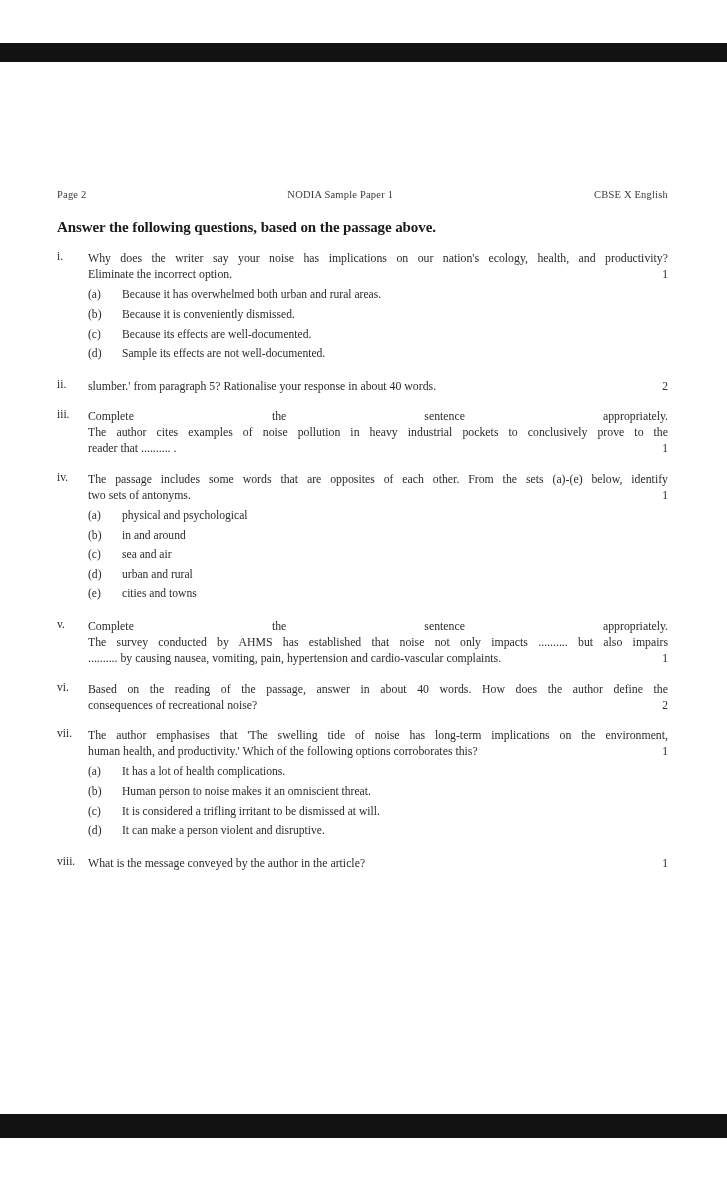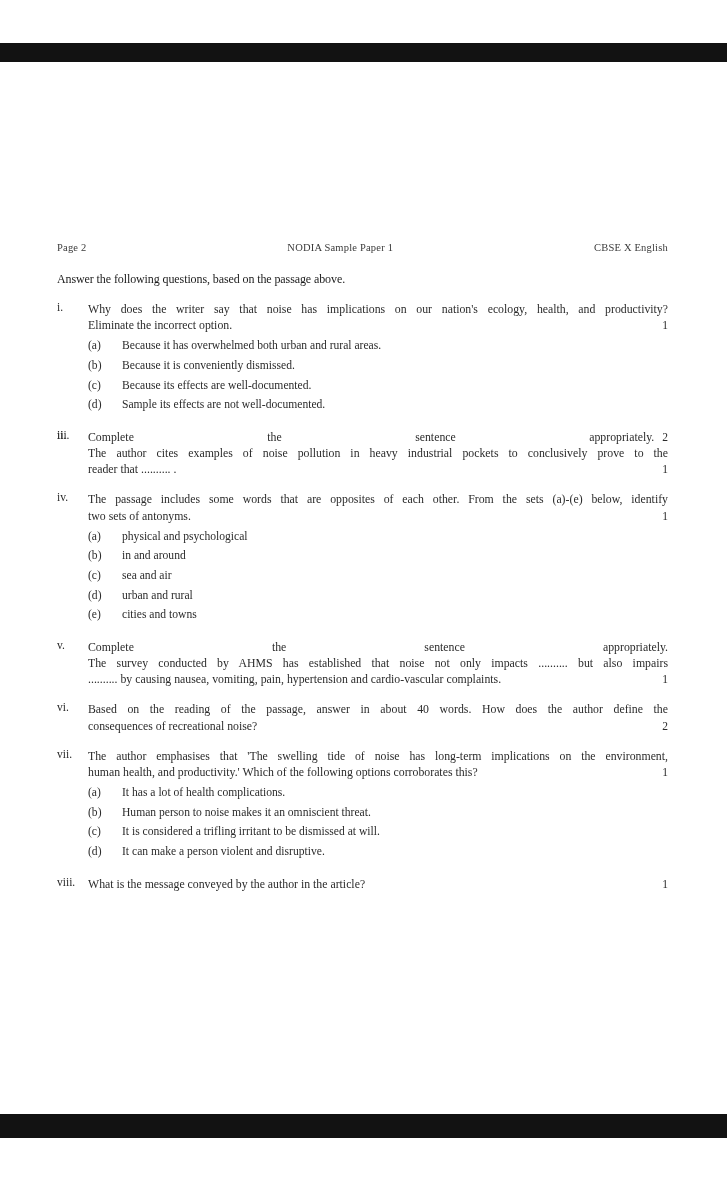--- a/index.html
+++ b/index.html
@@ -28,40 +28,40 @@
     position: absolute;
     left: 0; top: 62px;
     width: 727px;
     height: 1052px;
     background: #ffffff;
   }
 
   .content {
     position: absolute;
     left: 57px;
-    top: 140px;
+    top: 127px;
     width: 611px;
   }
 
   
   .runhead {
     display: flex;
     justify-content: space-between;
     align-items: baseline;
     font-size: 10.5px;
     color: #3a3a3a;
     letter-spacing: 0.2px;
     margin-bottom: 19px;
   }
-  .runhead .rh-center { flex: 0 0 auto; margin-top: 40px; }
+  .runhead .rh-center { flex: 0 0 auto; }
   .runhead .rh-left, .runhead .rh-right { flex: 0 0 auto; }
 
   .section-title {
-    font-weight: normal;
-    font-size: 12px;
+    font-weight: bold;
+    font-size: 15px;
     color: #1b1b1b;
     letter-spacing: -0.1px;
     margin-bottom: 14px;
   }
 
   
   .q {
     position: relative;
     margin-bottom: 14px;
   }
@@ -125,36 +125,36 @@
       <span class="rh-right">CBSE X English</span>
     </div>
 
     <div class="section-title">Answer the following questions, based on the passage above.</div>
 
     <div id="questions">
         <div class="q">
           <div class="q-head">
             <div class="q-num">i.</div>
             <div class="q-body">
-              <span class="q-line" style="text-align: justify; text-align-last: justify;"><span>Why does the writer say that noise has implications on our nation's ecology, health, and productivity?</span></span>
+              <span class="q-line" style="text-align: justify; text-align-last: justify;"><span>Why does the writer say your noise has implications on our nation's ecology, health, and productivity?</span></span>
               <span class="q-line" style="text-align: left; text-align-last: left;"><span class="marks">1</span><span>Eliminate the incorrect option.</span></span>
             </div>
           </div>
           <div class="opts">
             <div class="opt"><span class="opt-letter">(a)</span><span>Because it has overwhelmed both urban and rural areas.</span></div>
             <div class="opt"><span class="opt-letter">(b)</span><span>Because it is conveniently dismissed.</span></div>
             <div class="opt"><span class="opt-letter">(c)</span><span>Because its effects are well-documented.</span></div>
             <div class="opt"><span class="opt-letter">(d)</span><span>Sample its effects are not well-documented.</span></div>
           </div>
         </div>
         <div class="q">
           <div class="q-head">
             <div class="q-num">ii.</div>
             <div class="q-body">
-              <span class="q-line" style="text-align: left; text-align-last: left;"><span class="marks">2</span></span>
+              <span class="q-line" style="text-align: left; text-align-last: left;"><span class="marks">2</span><span>slumber.' from paragraph 5? Rationalise your response in about 40 words.</span></span>
             </div>
           </div>
         </div>
         <div class="q">
           <div class="q-head">
             <div class="q-num">iii.</div>
             <div class="q-body">
               <span class="q-line" style="text-align: justify; text-align-last: justify;"><span>Complete the sentence appropriately.</span></span>
               <span class="q-line" style="text-align: justify; text-align-last: justify;"><span>The author cites examples of noise pollution in heavy industrial pockets to conclusively prove to the</span></span>
               <span class="q-line" style="text-align: left; text-align-last: left;"><span class="marks">1</span><span>reader that .......... .</span></span>

